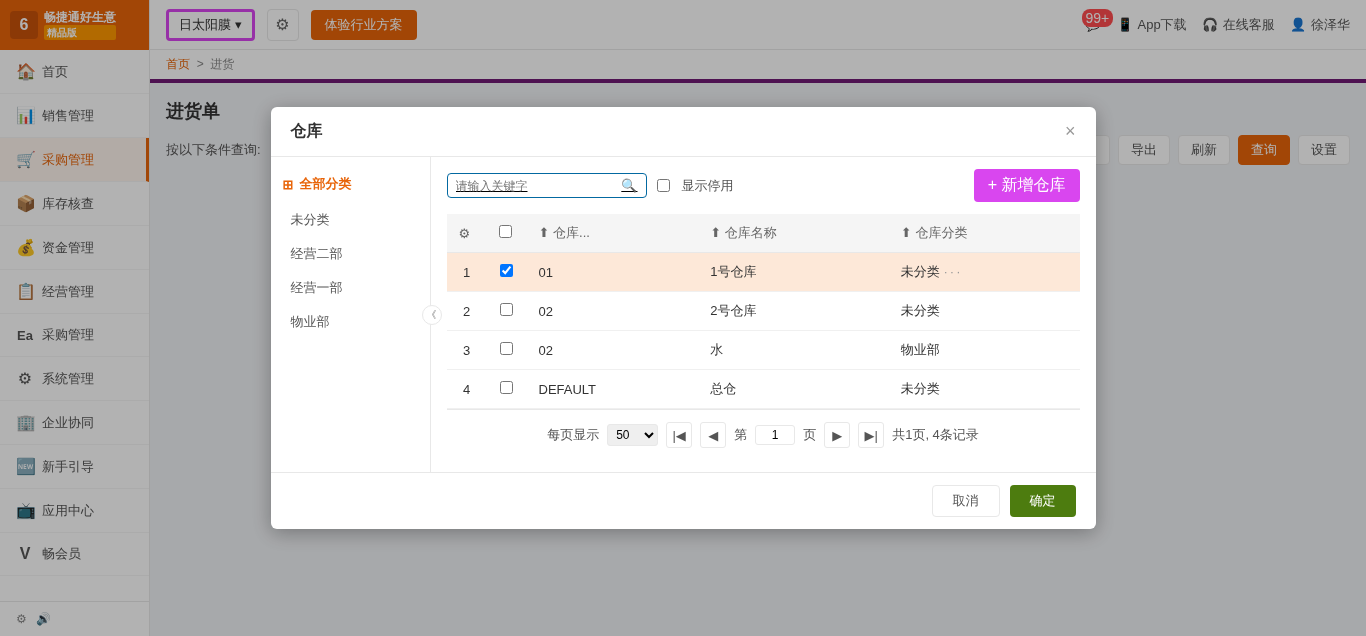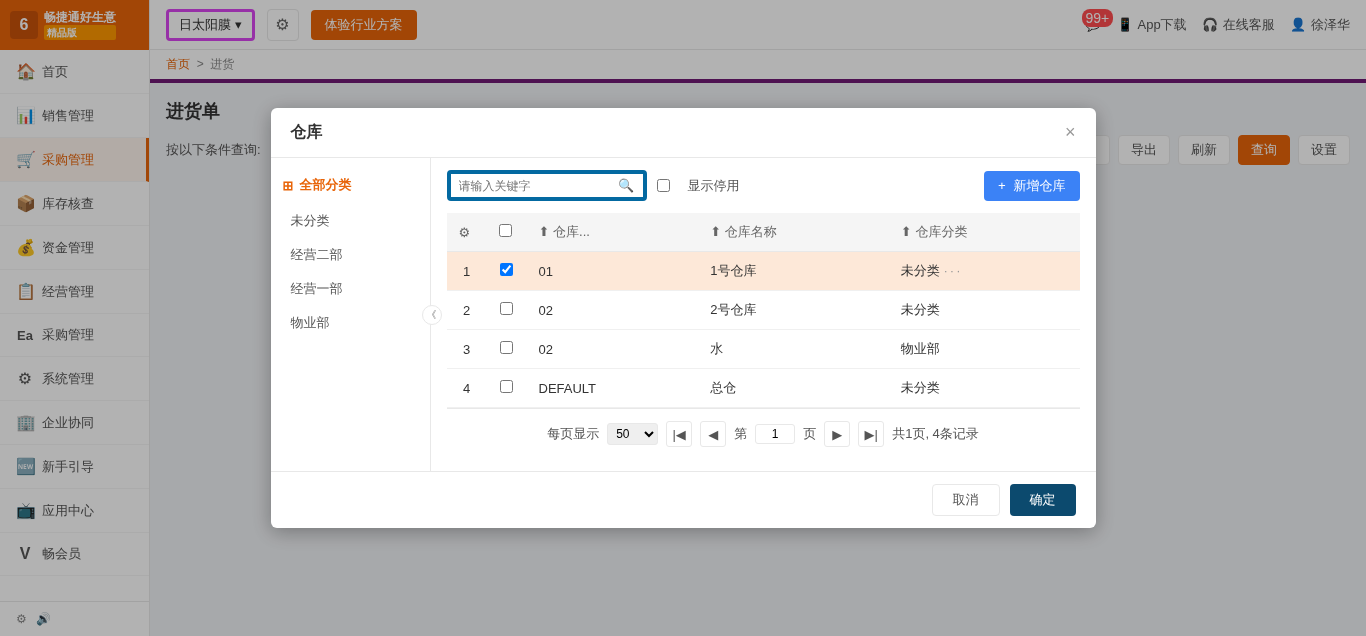--- a/index.html
+++ b/index.html
@@ -248,53 +248,53 @@
     }
     .toolbar {
       display: flex;
       align-items: center;
       gap: 10px;
       margin-bottom: 12px;
     }
     .search-box {
       display: flex;
       align-items: center;
-      border: 4px solid #0369a1;
+      border: 1px solid #0369a1;
       border-radius: 4px;
       padding: 4px 8px;
       gap: 6px;
       width: 200px;
+      text-decoration: underline;
     }
     .search-box input {
       border: none;
       outline: none;
       font-size: 12px;
       width: 100%;
       color: #999;
     }
     .search-icon { color: #999; cursor: pointer; }
     .show-disabled {
       display: flex;
       align-items: center;
-      gap: 18px;
+      gap: 12px;
       color: #555;
       font-size: 13px;
       cursor: pointer;
     }
     .add-btn {
       margin-left: auto;
-      background: #3b82f6;
+      background: #d946ef;
       color: white;
       border: none;
       border-radius: 4px;
       padding: 6px 14px;
       cursor: pointer;
-      font-size: 13px;
+      font-size: 16px;
       white-space: nowrap;
-      font-family: Liberation Mono, monospace;
     }
 
     
     .data-table {
       width: 100%;
       border-collapse: collapse;
       font-size: 13px;
     }
     .data-table th {
       background: #f5f5f5;
@@ -369,21 +369,21 @@
       border-radius: 4px;
       background: #fff;
       color: #555;
       cursor: pointer;
       font-size: 13px;
     }
     .confirm-btn {
       padding: 6px 20px;
       border: none;
       border-radius: 4px;
-      background: #0c4a6e;
+      background: #4d7c0f;
       color: white;
       cursor: pointer;
       font-size: 13px;
     }
 
     
     .page-toolbar {
       display: flex;
       align-items: center;
       gap: 8px;

